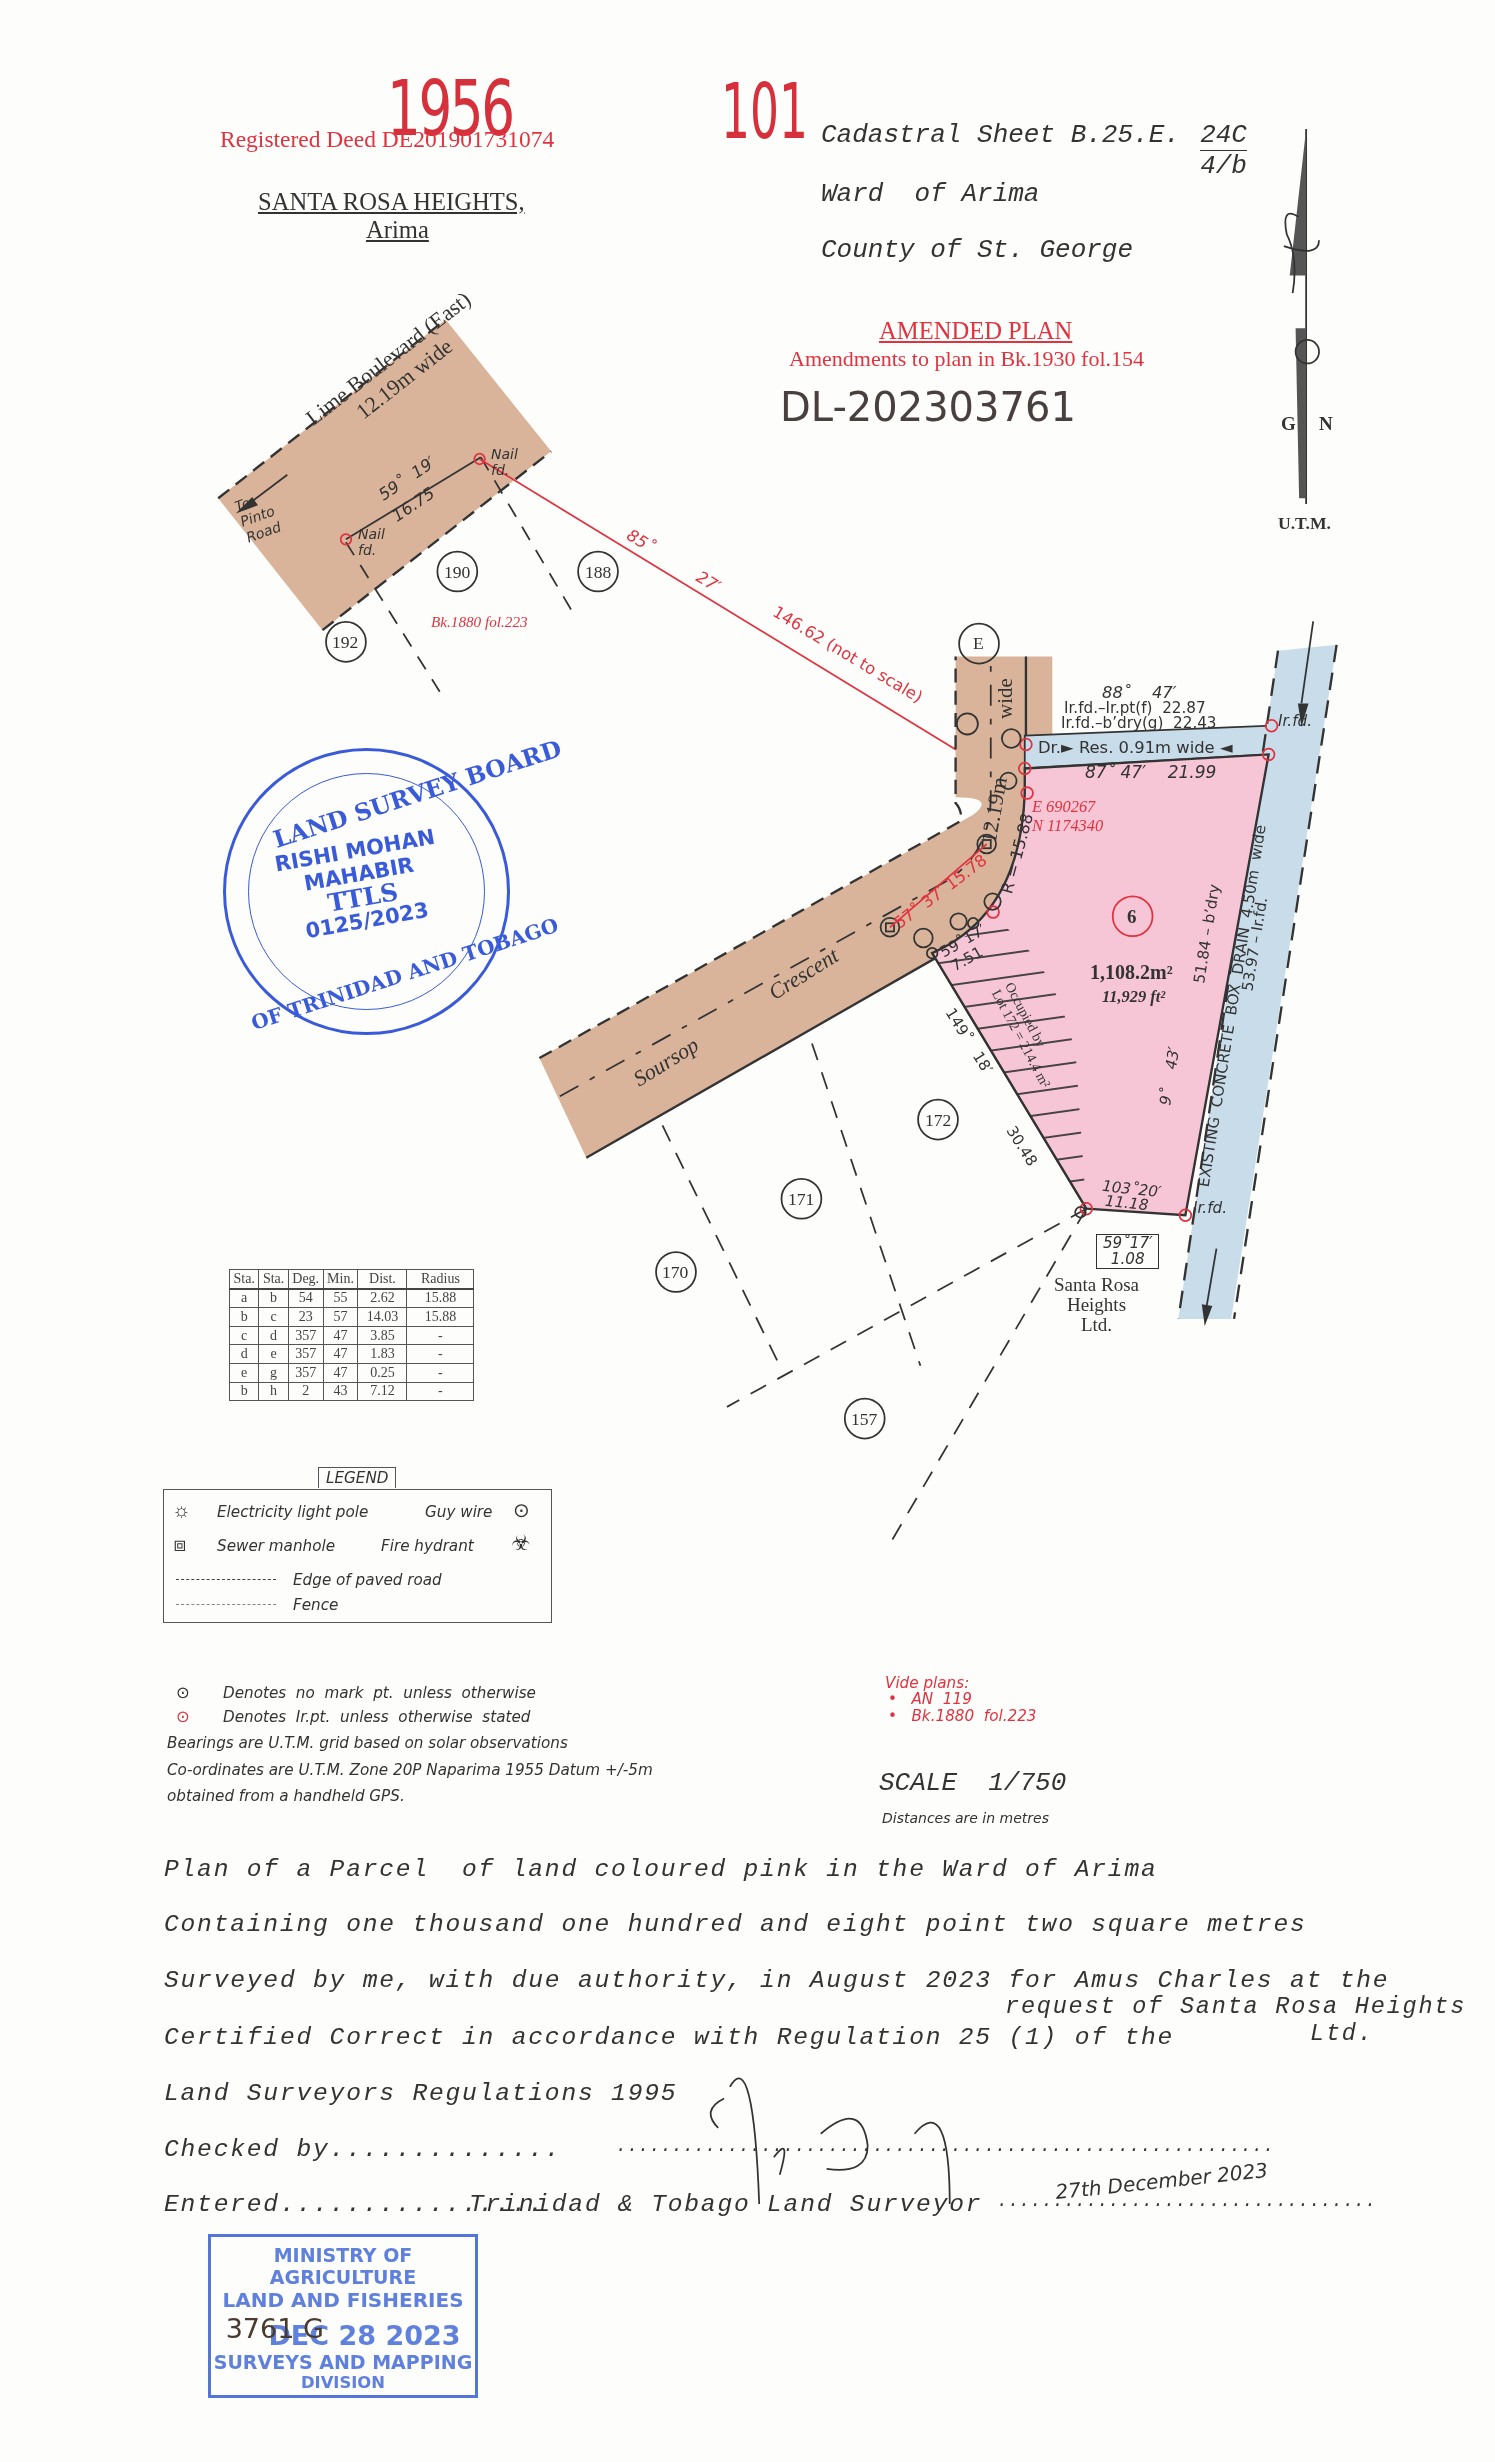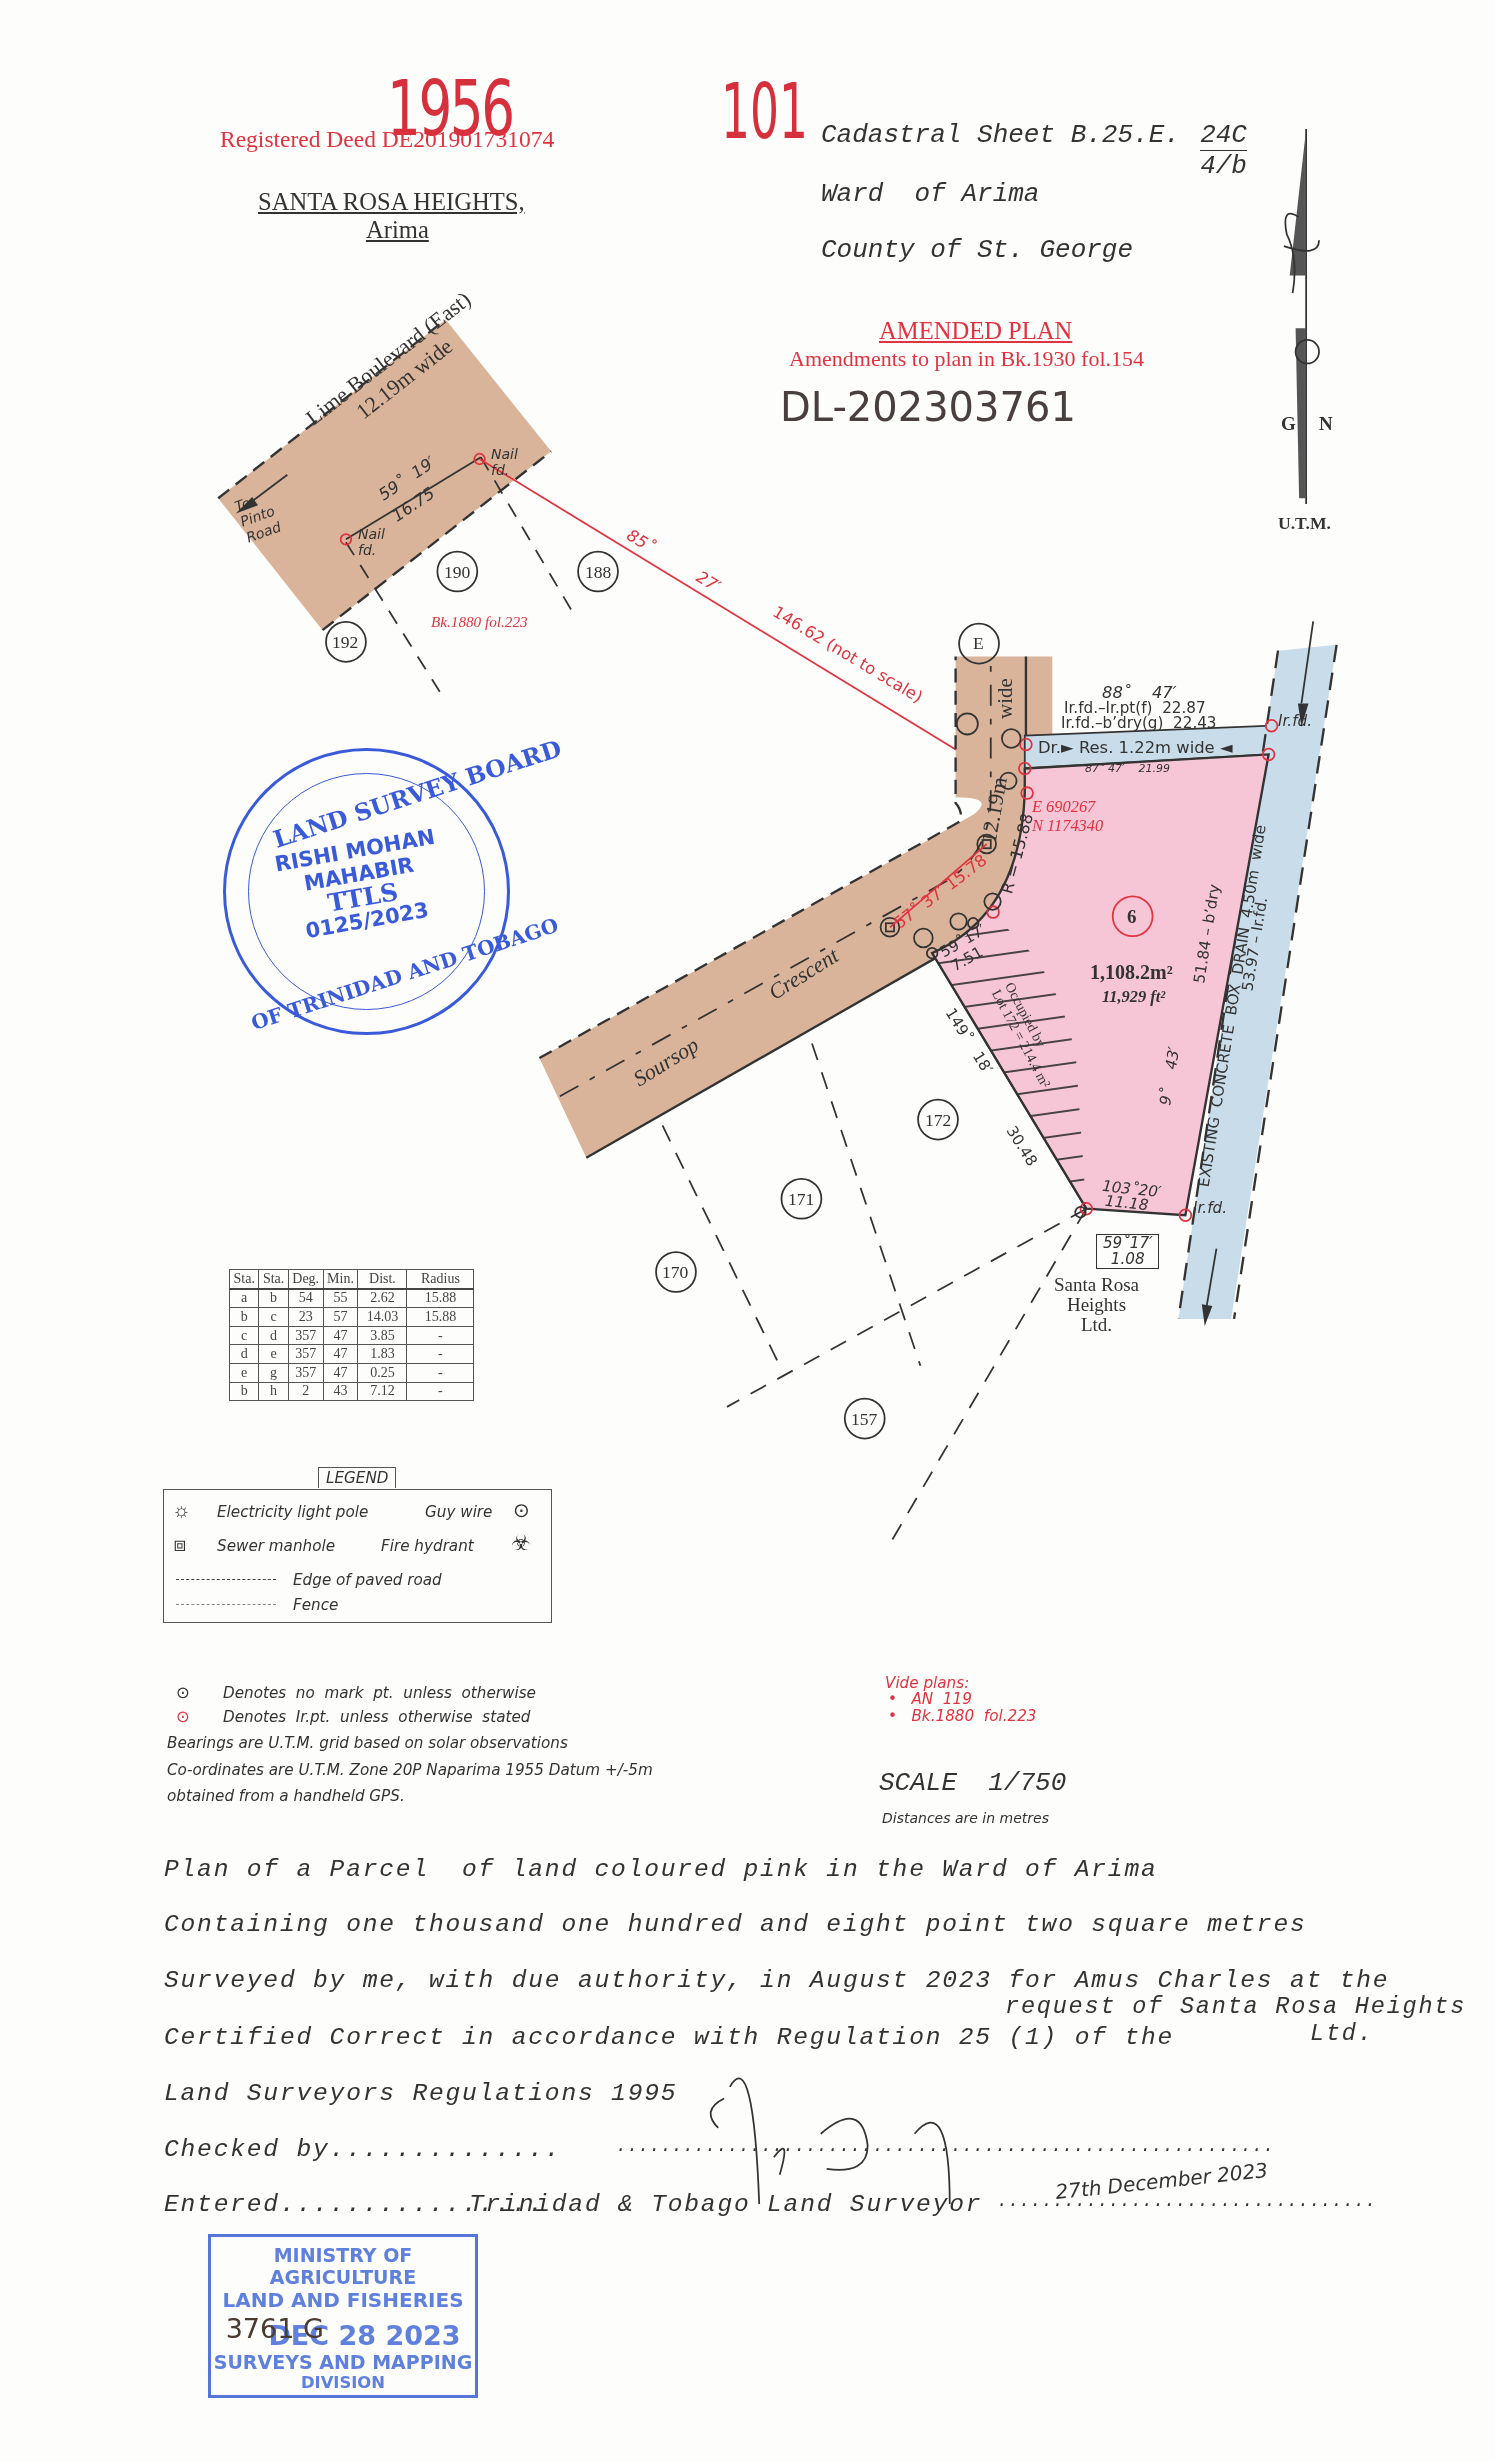--- a/index.html
+++ b/index.html
@@ -153,41 +153,41 @@
 </div>
 <div class="abs sans" style="left:240px;top:492px;font-size:14px;line-height:16.4px;transform:rotate(-20deg);">
   <div>To</div>
   <div>Pinto</div>
   <div>Road</div>
 </div>
 <div class="abs serif" style="left:630px;top:1049px;font-size:22px;font-style:italic;transform:rotate(-32deg);">Soursop</div>
 <div class="abs serif" style="left:765px;top:961px;font-size:22px;font-style:italic;transform:rotate(-32deg);">Crescent</div>
 <div class="abs serif" style="left:961px;top:797px;font-size:22px;transform:rotate(-80deg);">12.19m</div>
 <div class="abs serif" style="left:985px;top:686px;font-size:21px;transform:rotate(-90deg);">wide</div>
-<div class="abs sans" style="left:1038px;top:738px;font-size:16.4px;font-style:normal;white-space:nowrap;">Dr.► Res.  1.22m  wide ◄</div>
+<div class="abs sans" style="left:1038px;top:738px;font-size:16.4px;font-style:normal;white-space:nowrap;">Dr.► Res.  0.91m  wide ◄</div>
 <div class="abs sans" style="left:1049px;top:997px;font-size:15.2px;font-style:normal;transform:rotate(-81deg);white-space:pre;">EXISTING  CONCRETE  BOX  DRAIN  4.50m  wide</div>
 
 <div class="abs sans" style="left:491px;top:446px;font-size:14px;width:35px;">Nail fd.</div>
 <div class="abs sans" style="left:358px;top:526px;font-size:14px;width:35px;">Nail fd.</div>
 <div class="abs sans" style="left:375px;top:469px;font-size:16.4px;transform:rotate(-34deg);">
   <span>59˚</span>&nbsp;&nbsp;<span>19′</span>
 </div>
 <div class="abs sans" style="left:390px;top:495px;font-size:16.4px;transform:rotate(-34deg);">16.75</div>
 <div class="abs sans red" style="left:616px;top:531px;font-size:16.4px;transform:rotate(31deg);white-space:pre;">
   <span>85˚</span>          <span>27′</span>
 </div>
 <div class="abs sans red" style="left:762px;top:645px;font-size:16.4px;transform:rotate(31deg);font-style:normal;">146.62 (not to scale)</div>
 <div class="abs serif red" style="left:431px;top:613px;font-size:15.2px;font-style:italic;">Bk.1880 fol.223</div>
 
 <div class="abs sans" style="left:1102px;top:683px;font-size:16.4px;white-space:pre;">88˚    47′</div>
 <div class="abs sans" style="left:1064px;top:699px;font-size:15.2px;white-space:pre;font-style:normal;">Ir.fd.–Ir.pt(f)  22.87</div>
 <div class="abs sans" style="left:1061px;top:714px;font-size:15.2px;white-space:pre;font-style:normal;">Ir.fd.–b’dry(g)  22.43</div>
 <div class="abs sans" style="left:1278px;top:712px;font-size:15.2px;">Ir.fd.</div>
 <div class="abs sans" style="left:1193px;top:1199px;font-size:15.2px;">Ir.fd.</div>
-<div class="abs sans" style="left:1085px;top:762px;font-size:11px;white-space:pre;">87˚ 47′    21.99</div>
+<div class="abs sans" style="left:1085px;top:762px;font-size:17px;white-space:pre;">87˚ 47′    21.99</div>
 <div class="abs serif red" style="left:1032px;top:797px;font-size:16.4px;font-style:italic;">E 690267</div>
 <div class="abs serif red" style="left:1032px;top:816px;font-size:16.4px;font-style:italic;">N 1174340</div>
 <div class="abs sans" style="left:976px;top:844px;font-size:16.4px;transform:rotate(-75deg);font-style:normal;">R = 15.88</div>
 <div class="abs sans red" style="left:885px;top:882px;font-size:16.4px;transform:rotate(-37deg);white-space:pre;font-style:normal;">57˚ 37′ 15.78</div>
 <div class="abs sans" style="left:938px;top:932px;font-size:15.2px;transform:rotate(-30deg);font-style:normal;">59˚17′</div>
 <div class="abs sans" style="left:950px;top:950px;font-size:15.2px;transform:rotate(-30deg);font-style:normal;">7.51</div>
 
 <div class="abs serif" style="left:1090px;top:961px;font-size:20px;font-weight:bold;font-family:Liberation Serif, serif;">1,108.2m²</div>
 <div class="abs serif" style="left:1102px;top:987px;font-size:16.4px;font-style:italic;font-weight:bold;">11,929 ft²</div>
 <div class="abs sans" style="left:1173px;top:879px;font-size:15.2px;line-height:16.4px;transform:rotate(-81deg);font-style:normal;white-space:pre;">

